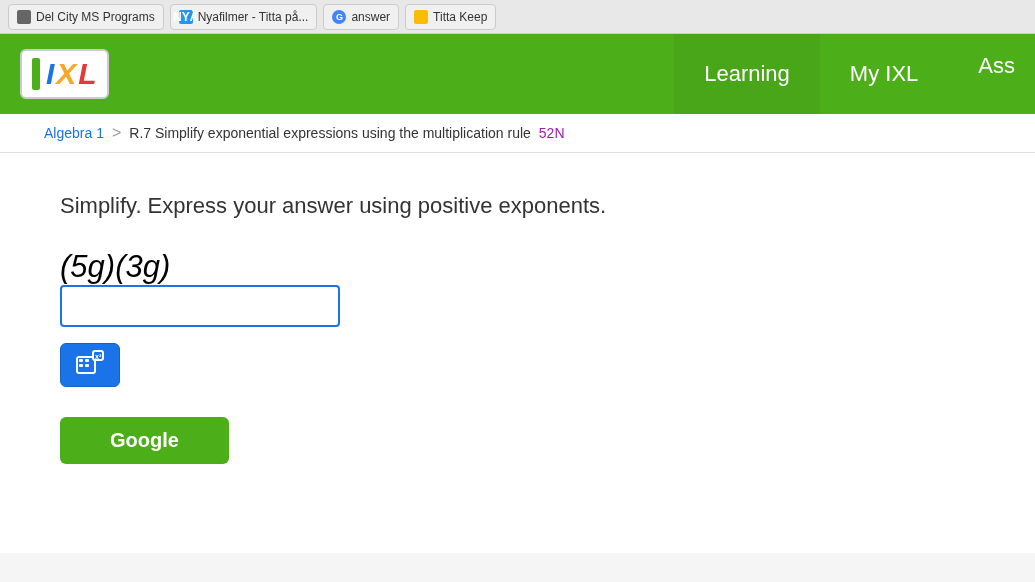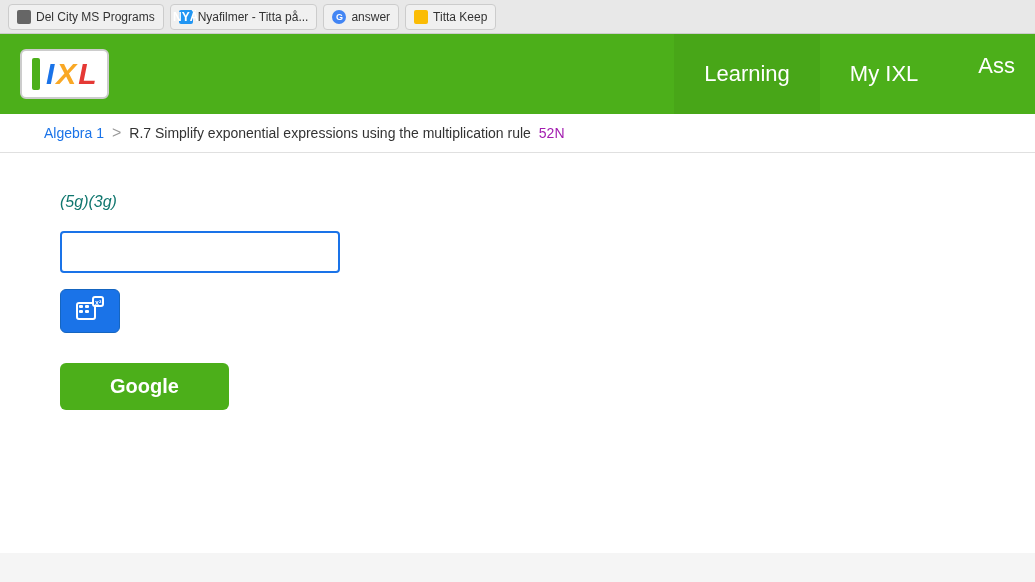--- a/index.html
+++ b/index.html
@@ -184,23 +184,22 @@
     }
 
     .question-instruction {
       font-size: 22px;
       color: #333;
       margin-bottom: 30px;
       font-weight: 400;
     }
 
     .question-expression {
-      font-size: 16px;
-      color: #0f766e;
-      margin-bottom: 20px;
+      font-size: 31px;
+      color: #000000;
       font-style: italic;
     }
 
     .answer-input {
       display: block;
       width: 280px;
       height: 42px;
       border: 2px solid #1a73e8;
       border-radius: 4px;
       font-size: 18px;
@@ -282,20 +281,21 @@
 </div>
 
 <div class="breadcrumb-bar">
   <a class="breadcrumb-link">Algebra 1</a>
   <span class="breadcrumb-separator">&gt;</span>
   <span class="breadcrumb-current">R.7 Simplify exponential expressions using the multiplication rule</span>
   <span class="breadcrumb-code">52N</span>
 </div>
 
 <div class="main-content">
+  <div class="question-instruction">Simplify. Express your answer using positive exponents.</div>
   <div class="question-expression">(5g)(3g)</div>
   <input class="answer-input" type="text" placeholder="" style="">
   <div class="superscript-btn">
     <span class="superscript-icon">
       
       <svg width="30" height="28" viewBox="0 0 30 28" fill="none" xmlns="http://www.w3.org/2000/svg">
 
         <rect x="2" y="8" width="18" height="16" rx="2" stroke="white" stroke-width="2" fill="none"></rect>
         <rect x="4" y="10" width="4" height="3" rx="1" fill="white"></rect>
         <rect x="10" y="10" width="4" height="3" rx="1" fill="white"></rect>

